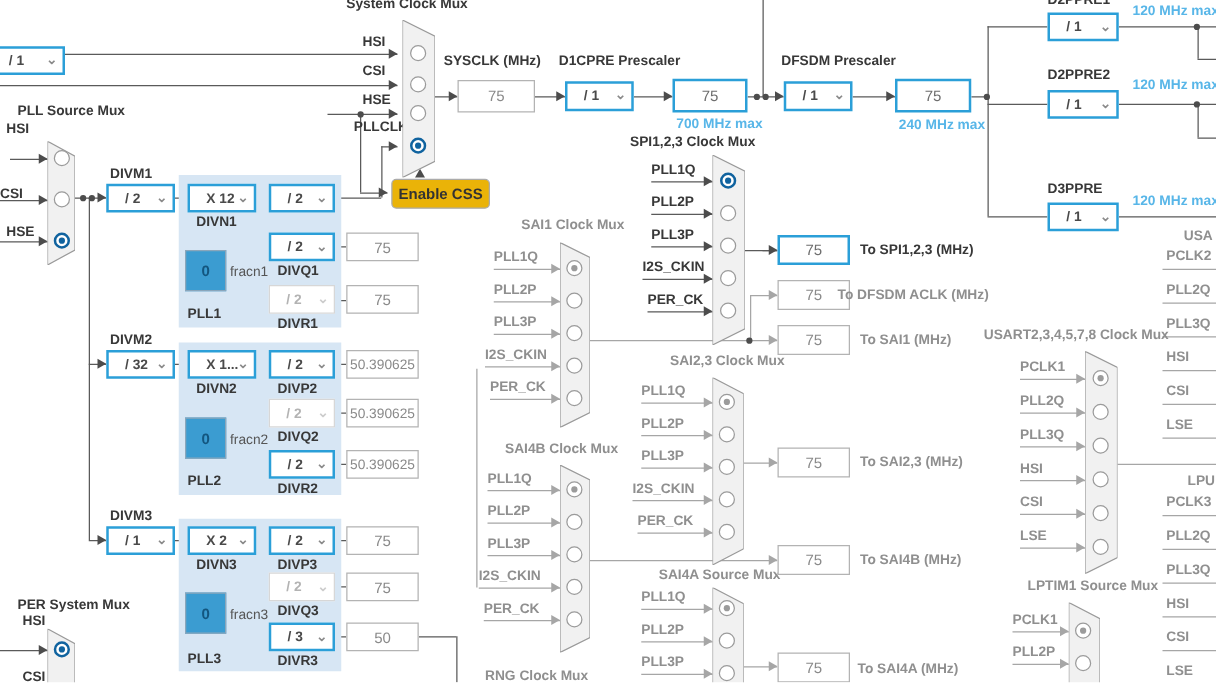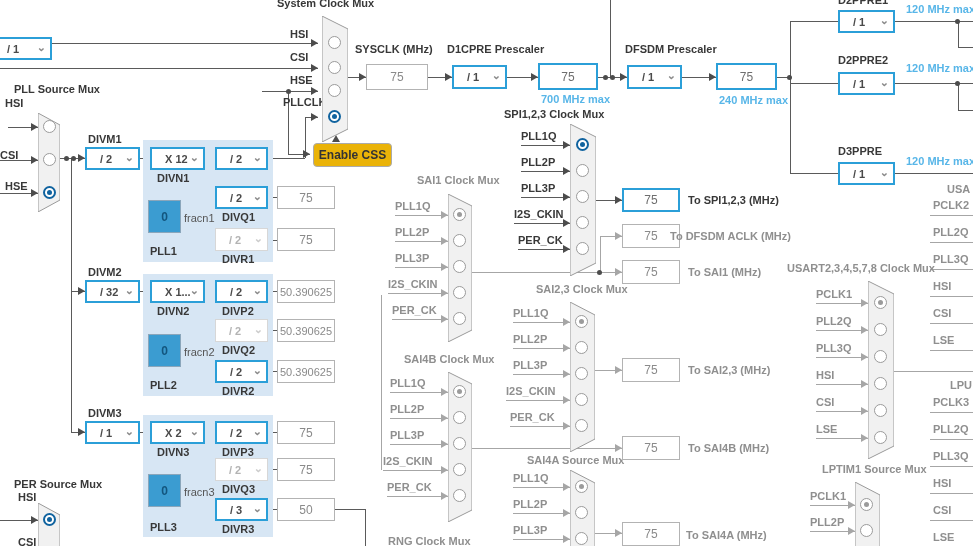--- a/index.html
+++ b/index.html
@@ -257,21 +257,21 @@
   <b class="t" style="left:5px;top:97px">HSI</b>
   <b class="t" style="left:0;top:149px">CSI</b>
   <b class="t" style="left:5px;top:180px">HSE</b>
   <svg class="mux" style="left:38px;top:113px" width="22" height="99">
       <polygon points="0,0 22,12 22,87 0,99"></polygon>
     </svg>
   <s class="r" style="left:43px;top:120px"></s>
   <s class="r" style="left:43px;top:153px"></s>
   <s class="r sb" style="left:43px;top:186px"></s>
 
-  <b class="t" style="left:14px;top:478px">PER Source Mux</b>
+  <b class="t" style="left:14px;top:478px">PER System Mux</b>
   <b class="t" style="left:18px;top:491px">HSI</b>
   <b class="t" style="left:18px;top:536px">CSI</b>
   <svg class="mux" style="left:38px;top:503px" width="22" height="70">
       <polygon points="0,0 22,12 22,58 0,70"></polygon>
     </svg>
   <s class="r sb" style="left:43px;top:513px"></s>
 
   <b class="t" style="left:277px;top:-3px">System Clock Mux</b>
   <b class="t" style="left:290px;top:28px">HSI</b>
   <b class="t" style="left:290px;top:51px">CSI</b>

